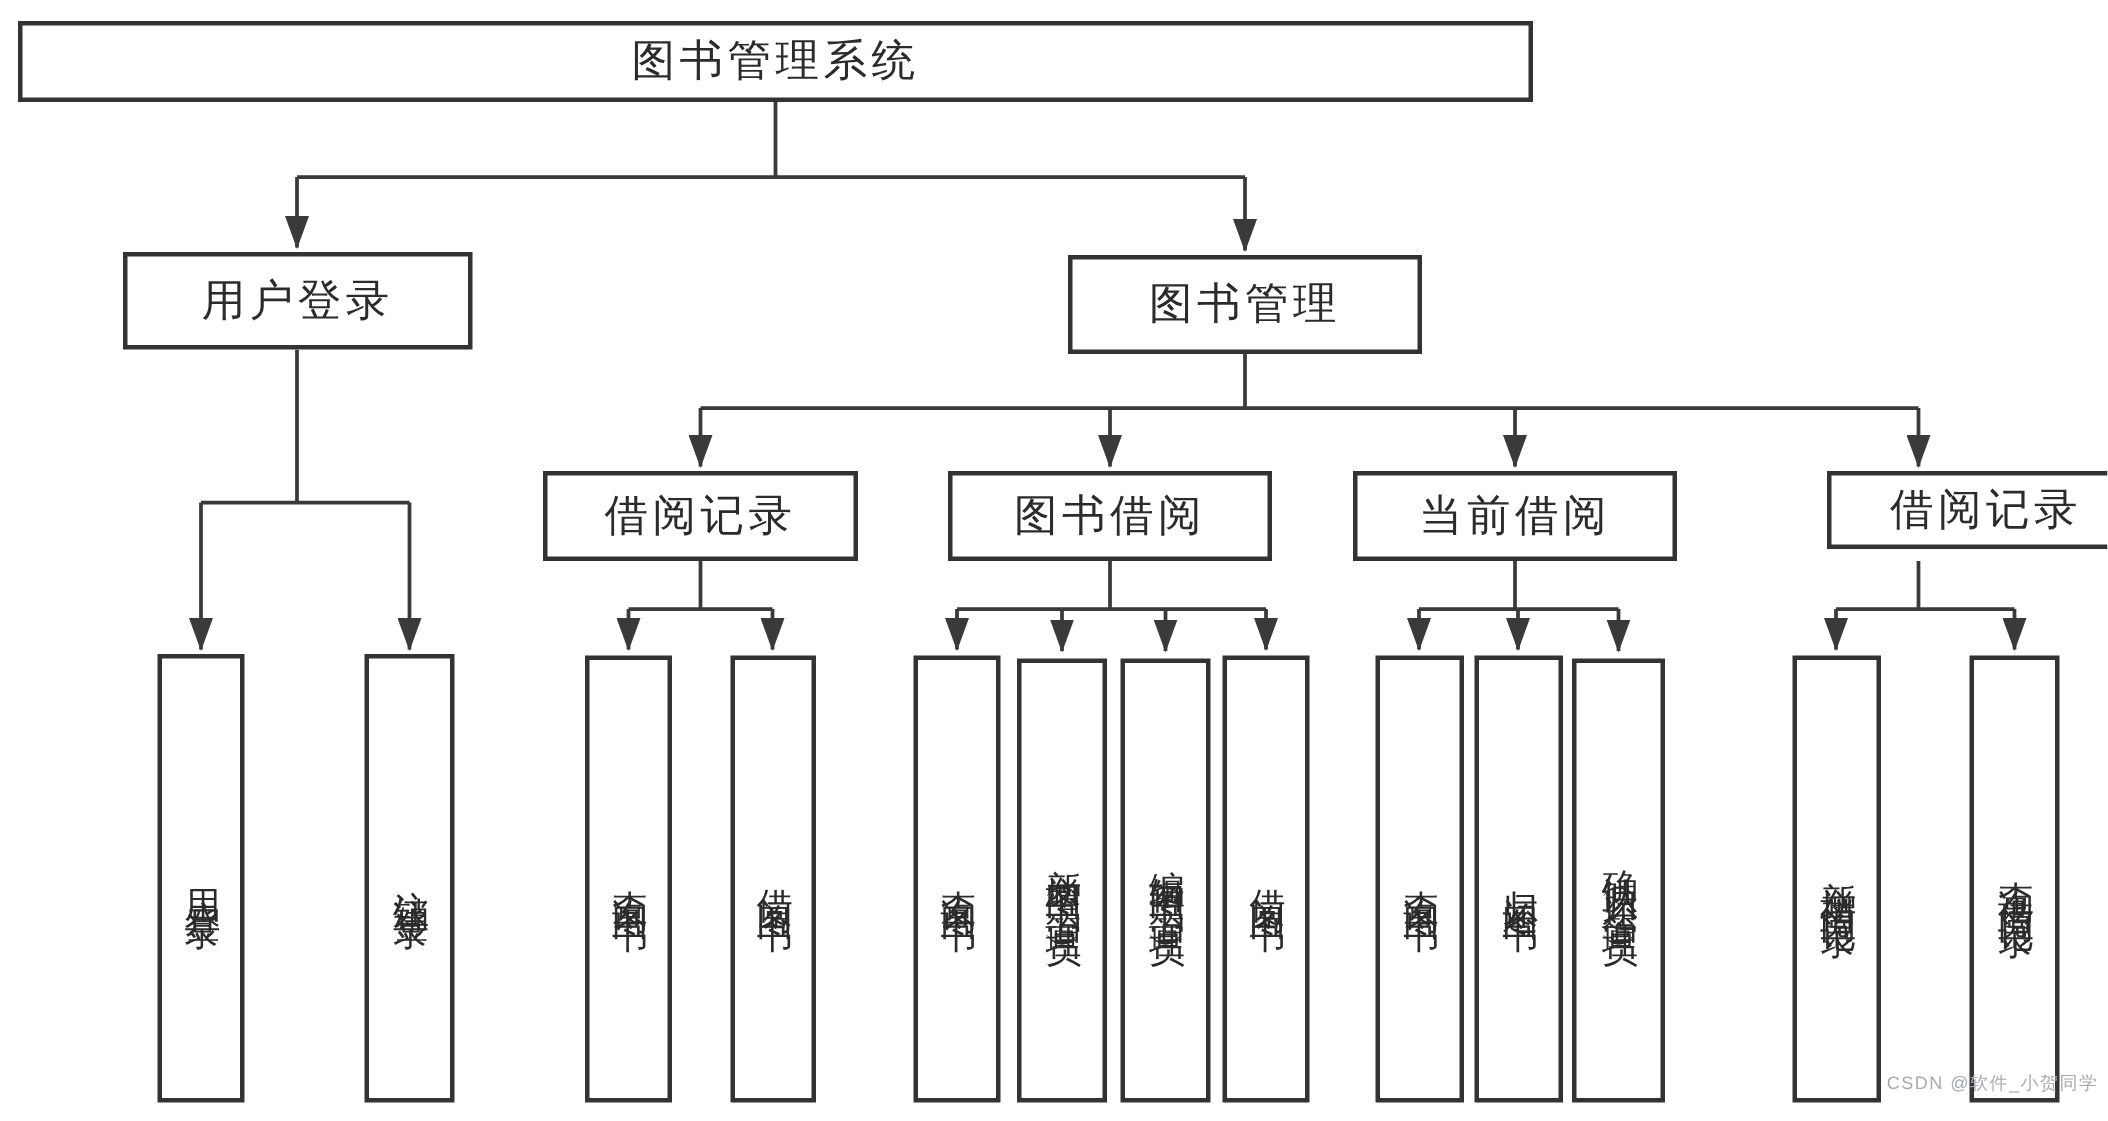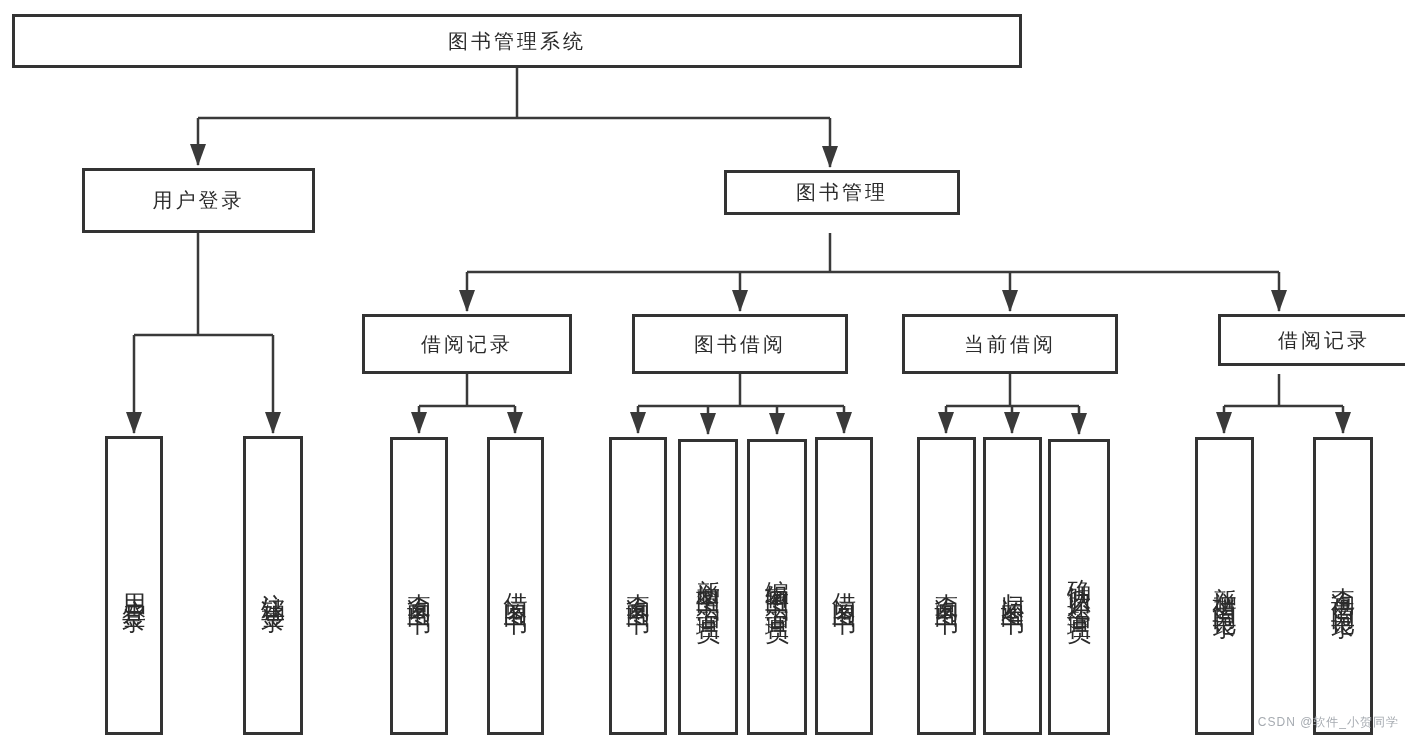--- a/index.html
+++ b/index.html
@@ -20,21 +20,21 @@
     position: absolute;
     box-sizing: border-box;
     background: #ffffff;
     border: 3px solid #333333;
     display: flex;
     align-items: center;
     justify-content: center;
     color: #2b2b2b;
   }
   .hnode {
-    font-size: 20px;
+    font-size: 29px;
     letter-spacing: 3px;
     white-space: nowrap;
   }
   .vnode span,
   .hnode span { pointer-events: none; }
   .vnode {
     font-size: 24px;
   }
   .vnode .vtext {
     writing-mode: vertical-rl;
@@ -109,21 +109,21 @@
     </g>
   </svg>
 
   <div class="node hnode" style="left:12px; top:14px; width:1010px; height:54px;">
     <span>图书管理系统</span>
   </div>
 
   <div class="node hnode" style="left:82px; top:168px; width:233px; height:65px;">
     <span>用户登录</span>
   </div>
-  <div class="node hnode" style="left:712px; top:170px; width:236px; height:45px;margin-left:12px;">
+  <div class="node hnode" style="left:712px; top:170px; width:236px; height:66px;">
     <span>图书管理</span>
   </div>
 
   <div class="node hnode" style="left:362px; top:314px; width:210px; height:60px;">
     <span>借阅记录</span>
   </div>
   <div class="node hnode" style="left:632px; top:314px; width:216px; height:60px;">
     <span>图书借阅</span>
   </div>
   <div class="node hnode" style="left:902px; top:314px; width:216px; height:60px;">

